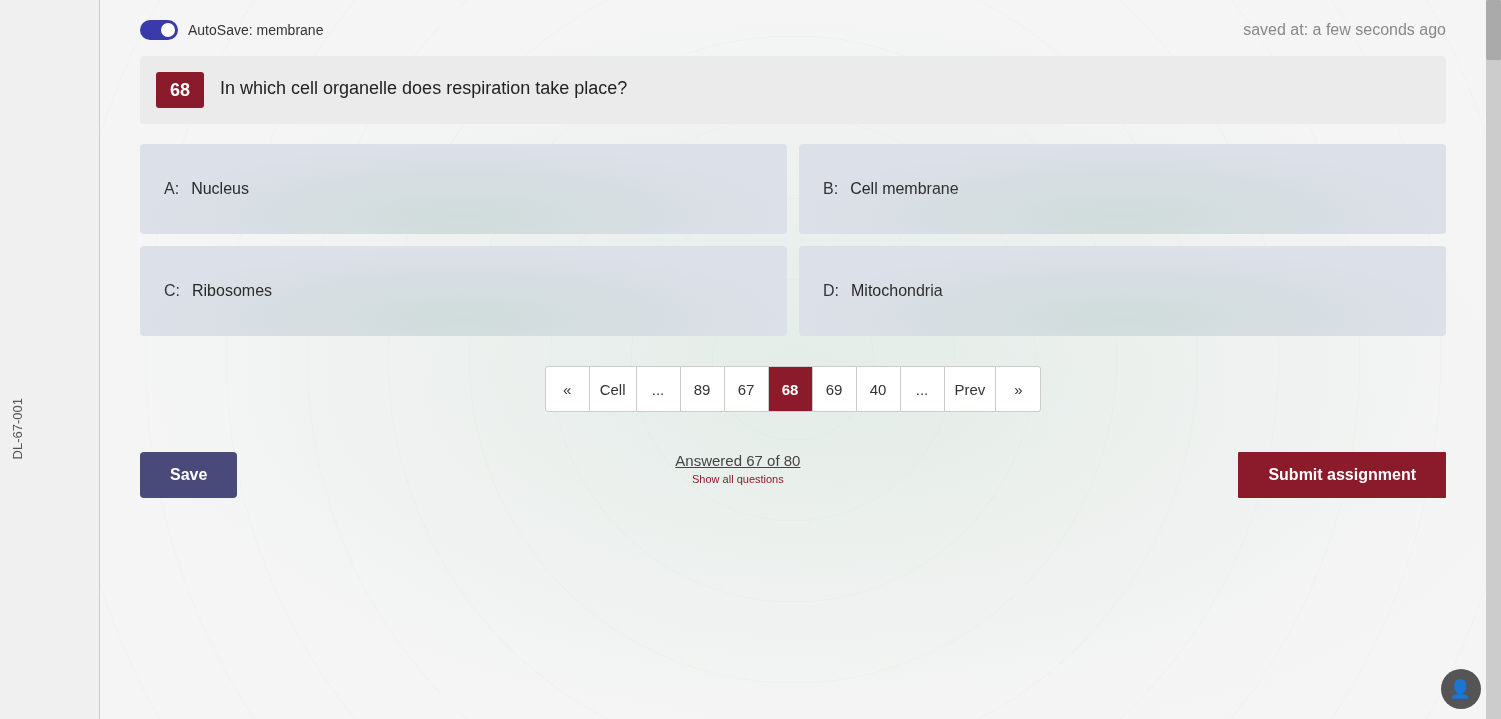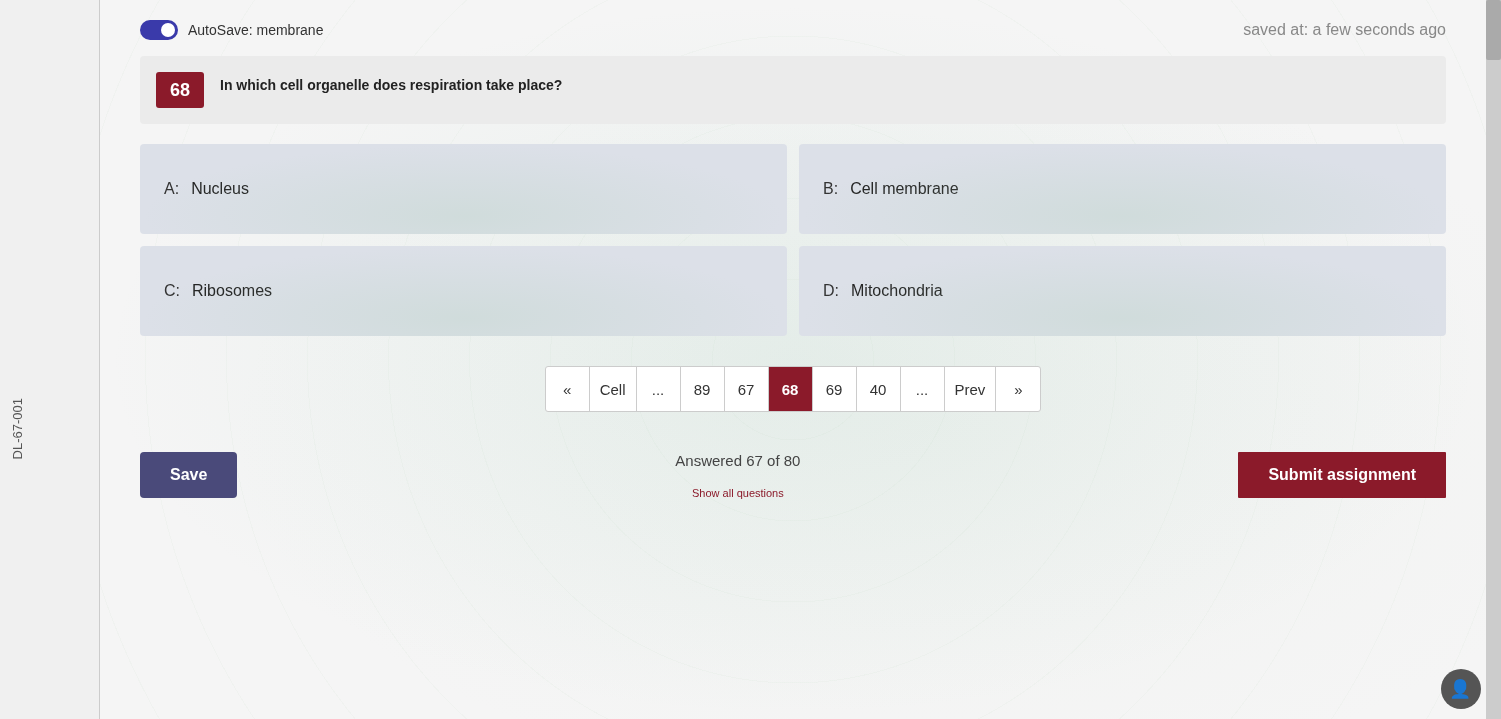--- a/index.html
+++ b/index.html
@@ -118,25 +118,24 @@
       width: 48px;
       height: 36px;
       display: flex;
       align-items: center;
       justify-content: center;
       border-radius: 3px;
       flex-shrink: 0;
     }
 
     .question-text {
-      font-size: 14px;
+      font-size: 18px;
       color: #222;
       line-height: 1.4;
       padding-top: 4px;
-      font-weight: bold;
     }
 
     
     .options-grid {
       display: grid;
       grid-template-columns: 1fr 1fr;
       gap: 12px;
       margin-bottom: 30px;
     }
 
@@ -226,21 +225,22 @@
       font-weight: bold;
     }
 
     .progress-info {
       text-align: center;
       font-size: 15px;
     }
 
     .answered-text {
       color: #444;
-      margin-bottom: 14px;
+      margin-bottom: 0;
+      text-decoration: underline;
     }
 
     .show-all-link {
       color: #8b1a2a;
       cursor: pointer;
       text-decoration: none;
       font-size: 11px;
     }
 
     .submit-button {

